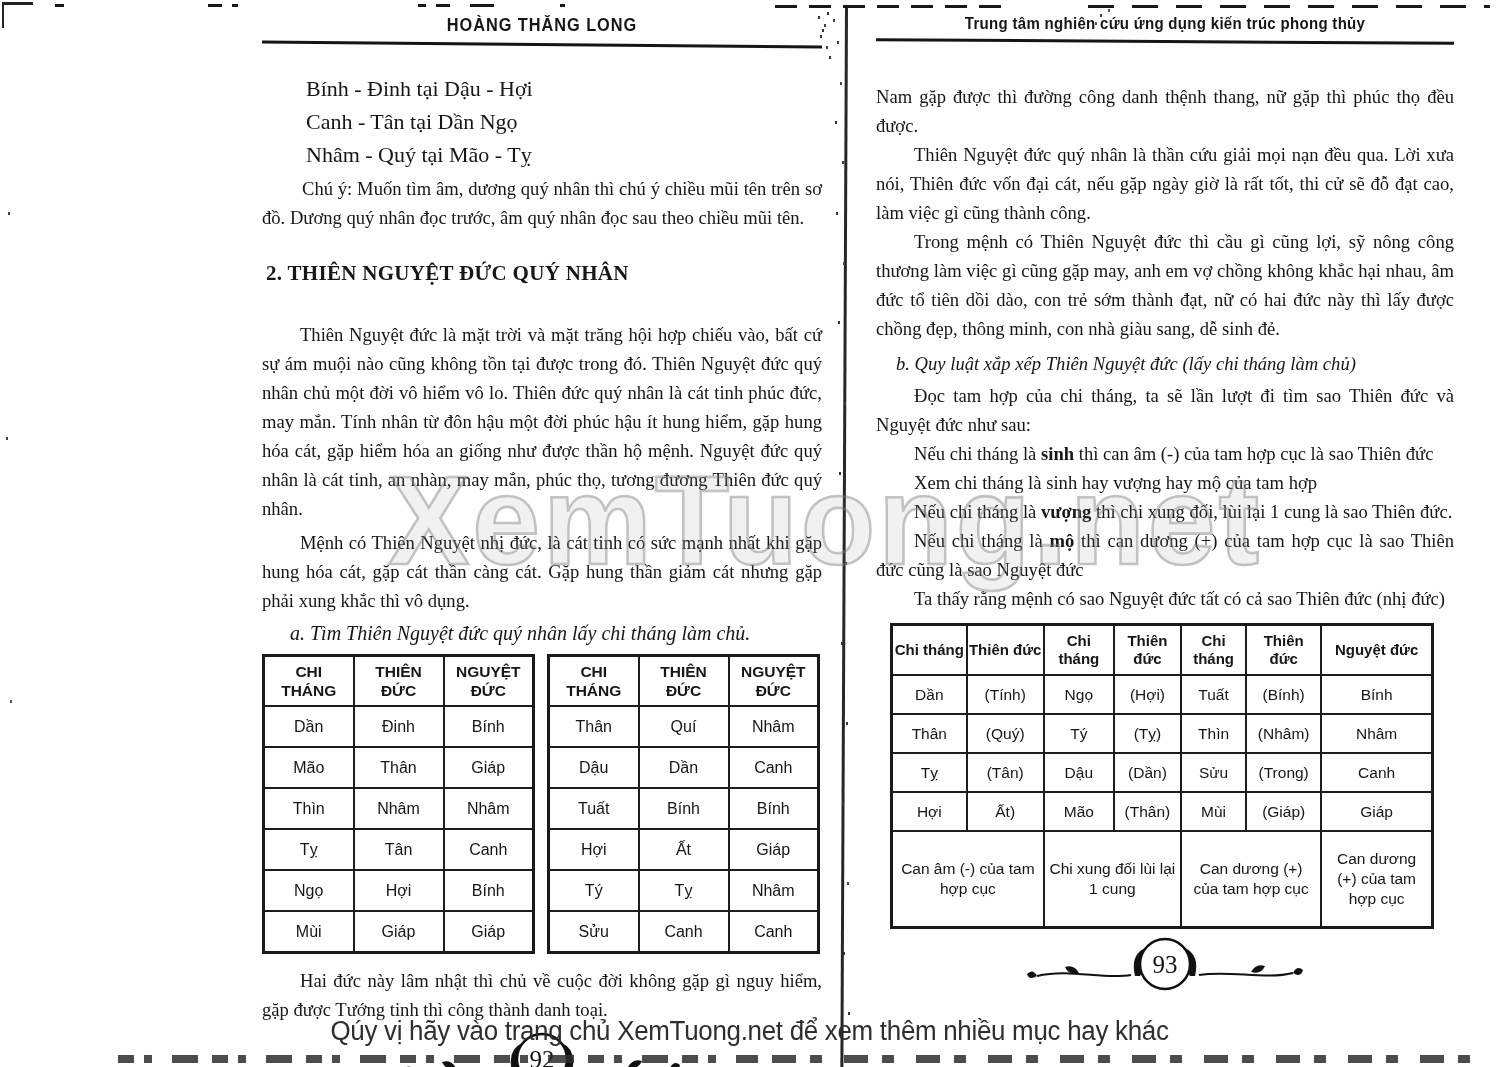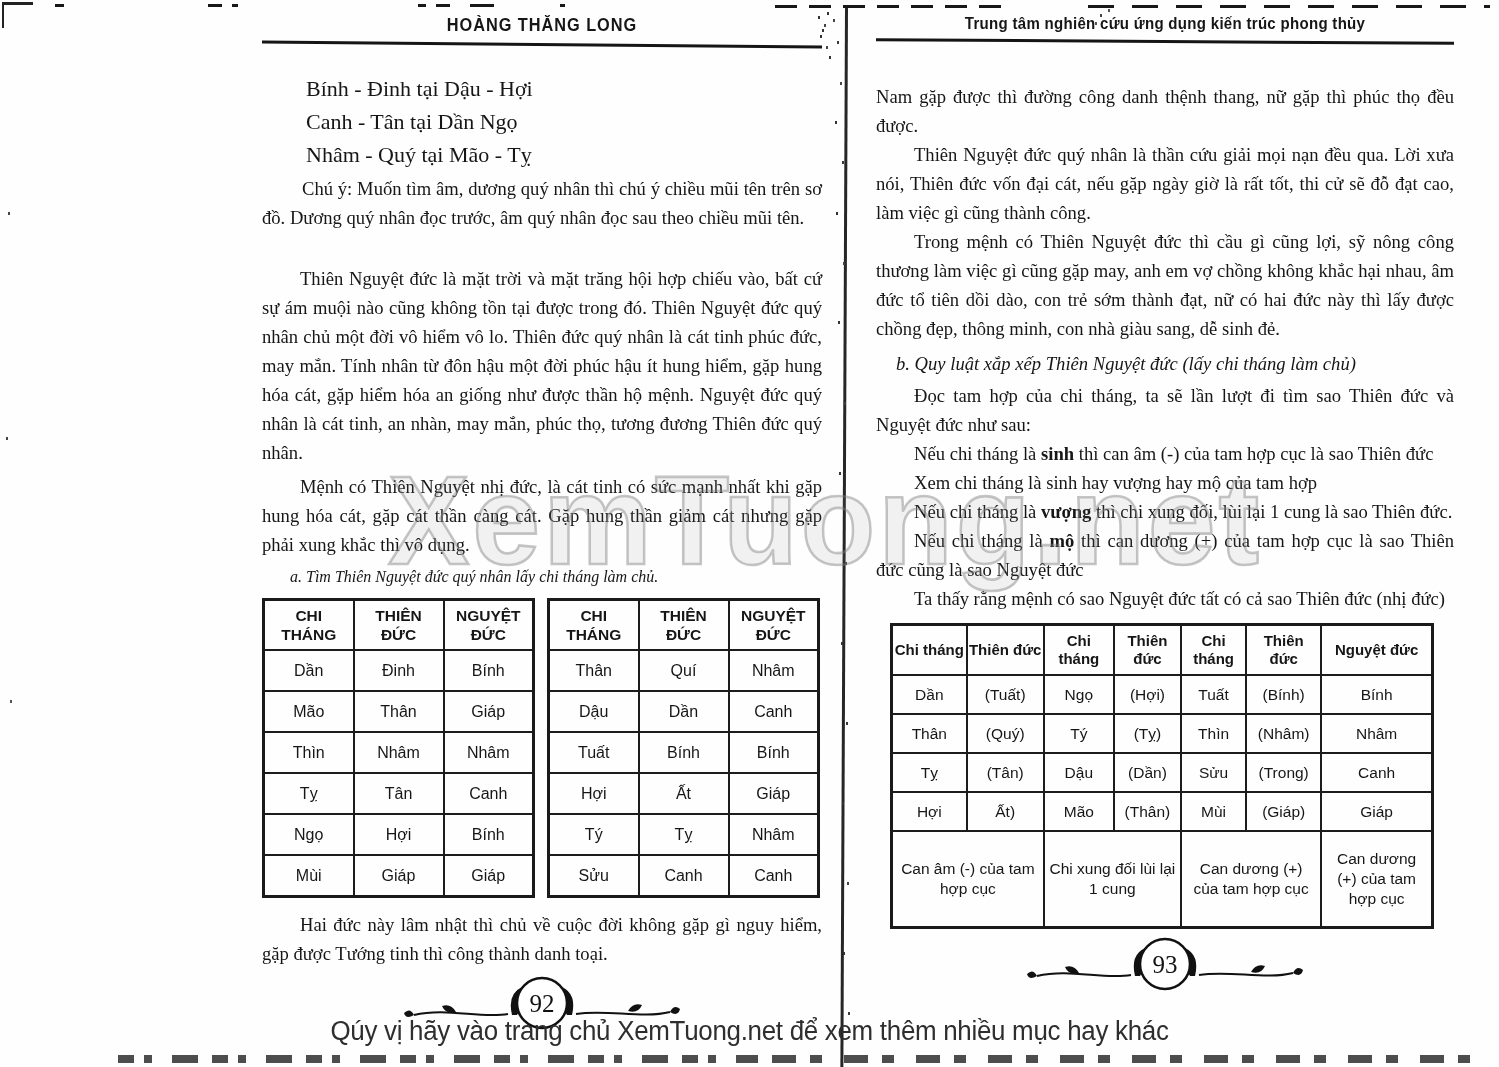--- a/index.html
+++ b/index.html
@@ -15,21 +15,21 @@
              font-size:15.5px;line-height:18px;letter-spacing:.3px;transform:scale(.97,1.03);}
   .rule{height:3px;background:#151515;margin-top:7px;}
   .rule-l{transform:rotate(.5deg);}
   .rule-r{transform:rotate(.35deg);}
   
   .intro{margin:26px 0 0 44px;font-size:22px;line-height:33px;}
   .note{margin-top:3px;text-indent:40px;}
   .section-heading{font-weight:bold;font-size:21px;letter-spacing:.3px;margin:27px 0 0 4px;}
   .p-ind{text-indent:38px;}
   .mt16{margin-top:32px;} .mt5{margin-top:5px;} .mt3{margin-top:3px;}
-  .caption{font-style:italic;font-size:16px;margin-top:3px;padding-left:28px;line-height:30px;}
+  .caption{font-style:italic;font-size:20px;margin-top:3px;padding-left:28px;line-height:30px;}
   
   table{border-collapse:collapse;table-layout:fixed;font-family:"Liberation Sans",sans-serif;
         border:3px solid #1a1a1a;}
   th,td{border:2px solid #1c1c1c;text-align:center;overflow:hidden;}
   .tablewrap{display:flex;gap:12px;margin-top:6px;}
   .ltable{width:273px;}
   .ltable th{font-size:15.5px;line-height:19px;padding:5px 2px;font-weight:bold;}
   .ltable td{font-size:16px;padding:5px 2px;height:21px;}
   .closing{margin-top:12px;text-indent:38px;}
   .rtable{width:544px;margin:10px 0 0 14px;}
@@ -94,20 +94,21 @@
   <div class="rule rule-l"></div>
 
   <div class="intro">
     <div>Bính - Đinh tại Dậu - Hợi</div>
     <div>Canh - Tân tại Dần Ngọ</div>
     <div>Nhâm - Quý tại Mão - Tỵ</div>
   </div>
 
   <p class="note">Chú ý: Muốn tìm âm, dương quý nhân thì chú ý chiều mũi tên trên sơ đồ. Dương quý nhân đọc trước, âm quý nhân đọc sau theo chiều mũi tên.</p>
 
+  <div class="section-heading">2. THIÊN NGUYỆT ĐỨC QUÝ NHÂN</div>
 
   <p class="p-ind mt16">Thiên Nguyệt đức là mặt trời và mặt trăng hội hợp chiếu vào, bất cứ sự ám muội nào cũng không tồn tại được trong đó. Thiên Nguyệt đức quý nhân chủ một đời vô hiểm vô lo. Thiên đức quý nhân là cát tinh phúc đức, may mắn. Tính nhân từ đôn hậu một đời phúc hậu ít hung hiểm, gặp hung hóa cát, gặp hiểm hóa an giống như được thần hộ mệnh. Nguyệt đức quý nhân là cát tinh, an nhàn, may mắn, phúc thọ, tương đương Thiên đức quý nhân.</p>
   <p class="p-ind mt5">Mệnh có Thiên Nguyệt nhị đức, là cát tinh có sức mạnh nhất khi gặp hung hóa cát, gặp cát thần càng cát. Gặp hung thần giảm cát nhưng gặp phải xung khắc thì vô dụng.</p>
 
   <div class="caption">a. Tìm Thiên Nguyệt đức quý nhân lấy chi tháng làm chủ.</div>
 
   <div class="tablewrap">
     <table class="ltable">
       <thead>
         <tr>
@@ -246,21 +247,21 @@
         <th>Chi tháng</th>
         <th>Thiên đức</th>
         <th>Chi tháng</th>
         <th>Thiên đức</th>
         <th>Nguyệt đức</th>
       </tr>
     </thead>
     <tbody>
         <tr>
           <td>Dần</td>
-          <td>(Tuất)</td>
+          <td>(Tính)</td>
           <td>Ngọ</td>
           <td>(Hợi)</td>
           <td>Tuất</td>
           <td>(Bính)</td>
           <td>Bính</td>
         </tr>
         <tr>
           <td>Thân</td>
           <td>(Quý)</td>
           <td>Tý</td>

